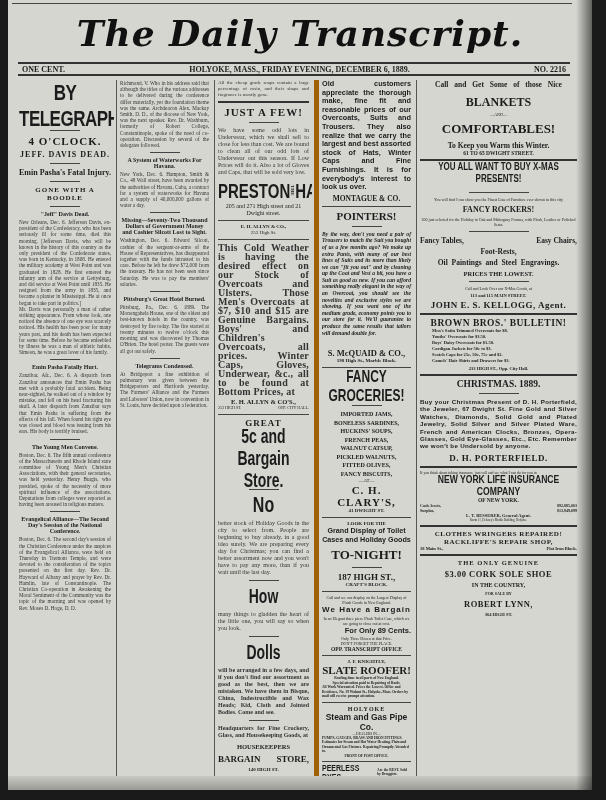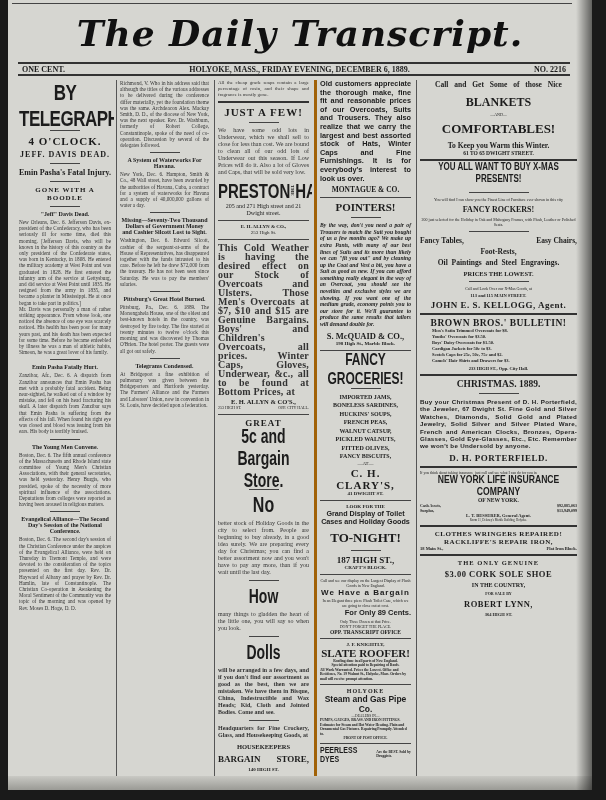--- a/index.html
+++ b/index.html
@@ -7,21 +7,21 @@
   .page { position:absolute; left:8px; top:0; width:584px; height:790px; background:#d6d6d1; }
   .page::after { content:""; position:absolute; right:0; top:0; width:16px; height:100%; background:linear-gradient(to right, rgba(0,0,0,0), rgba(0,0,0,0.55)); }
   .masthead { position:absolute; left:0; top:0; width:584px; height:72px; }
   .topline { position:absolute; left:4px; top:3px; width:560px; border-top:1px solid #444; }
   .title { position:absolute; left:0; width:584px; top:12px; text-align:center; font-family:"DejaVu Serif", serif; font-weight:bold; font-size:36px; letter-spacing:1px; color:#111; font-style:italic; }
   .dateline { position:absolute; left:10px; top:62px; width:552px; height:14px; border-top:2px solid #333; border-bottom:2px solid #333; font-size:8px; font-weight:bold; display:flex; justify-content:space-between; align-items:center; padding:0 4px; box-sizing:border-box; }
   .col { position:absolute; top:80px; bottom:12px; overflow:hidden; box-sizing:border-box; padding:0 3px; }
   .c1 { left:8px; width:98px; }
   .c2 { left:108px; width:96px; border-left:1px solid #555; }
   .c3 { left:206px; width:98px; border-left:1px solid #555; }
-  .c4 { left:306px; width:100px; border-left:3px solid #a16207; }
+  .c4 { left:306px; width:100px; border-left:5px solid #a16207; }
   .c5 { left:408px; width:164px; border-left:1px solid #555; }
   .center { text-align:center; }
   .h1 { font-family:"Liberation Sans", sans-serif; font-weight:bold; font-size:17px; letter-spacing:-0.5px; transform:scaleY(1.3); margin:6px 0 4px; }
   .h2 { font-weight:bold; font-size:12px; letter-spacing:1px; margin:3px 0; }
   .h3 { font-weight:bold; font-size:8px; letter-spacing:1px; margin:3px 0; }
   .sub { font-weight:bold; font-size:6px; margin:4px 0 2px; text-align:center; }
   .rule { width:30px; margin:4px auto; border-top:1px solid #444; }
   .hr { border-top:1px solid #444; margin:3px 0; }
   .hr2 { border-top:2px solid #333; margin:3px 0; }
   .body { font-size:5.2px; line-height:6.2px; text-align:justify; color:#333; }
@@ -148,21 +148,21 @@
   <div class="col c4">
     <div>
       <div class="ad-text" style="font-size:7.3px;line-height:8.6px">Old customers appreciate the thorough make, fine fit and reasonable prices of our Overcoats, Suits and Trousers. They also realize that we carry the largest and best assorted stock of Hats, Winter Caps and Fine Furnishings. It is for everybody's interest to look us over.</div>
       <div class="center bold ser" style="font-size:7.5px;margin-top:2px">MONTAGUE &amp; CO.</div>
     </div>
     <div class="hr"></div>
     <div>
       <div class="center h2" style="font-size:11px;letter-spacing:0">POINTERS!</div>
       <div class="rule"></div>
       <div class="ad-italic" style="font-size:5.6px;line-height:6.6px">By the way, don't you need a pair of Trousers to match the Suit you bought of us a few months ago? We make up extra Pants, with many of our best lines of Suits and its more than likely we can "fit you out" and by cleaning up the Coat and Vest a bit, you have a Suit as good as new. If you can afford something really elegant in the way of an Overcoat, you should see the novelties and exclusive styles we are showing. If you want one of the medium grade, economy points you to our store for it. We'll guarantee to produce the same results that tailors will demand double for.</div>
-      <div class="center bold" style="font-size:8.5px;margin-top:3px">S. McQUAID &amp; CO.,</div>
+      <div class="center bold" style="font-size:8.5px;margin-top:12px">S. McQUAID &amp; CO.,</div>
       <div class="center xs bold">198 High St., Marble Block.</div>
     </div>
     <div class="hr"></div>
     <div>
       <div class="center" style="margin:4px 0"><span class="condensed" style="font-size:12px">FANCY GROCERIES!</span></div>
       <div class="rule"></div>
       <div class="list">
         <div>IMPORTED JAMS,</div>
         <div>BONELESS SARDINES,</div>
         <div>HUCKINS' SOUPS,</div>
@@ -279,21 +279,21 @@
       <div class="flexrow bold" style="font-size:4px">
         <span>Surplus,</span>
         <span>$13,949,099</span>
       </div>
       <div class="center bold" style="font-size:4.5px">L. T. BESSERER, General Agent.</div>
       <div class="center" style="font-size:3px">Room 11, Delaney's Marble Building, Holyoke.</div>
     </div>
     <div class="hr2"></div>
     <div>
       <div class="center bold" style="font-size:7px;letter-spacing:0.5px">CLOTHES WRINGERS REPAIRED!</div>
-      <div class="center bold" style="font-size:7px;letter-spacing:0.5px">RACKLIFFE'S REPAIR IRON,</div>
+      <div class="center bold" style="font-size:7px;letter-spacing:0.5px">RACKLIFFE'S REPAIR SHOP,</div>
       <div class="flexrow bold" style="font-size:4.5px">
         <span>18 Main St.,</span>
         <span>Flat Iron Block.</span>
       </div>
     </div>
     <div class="hr2"></div>
     <div>
       <div class="center bold" style="font-size:6.5px;letter-spacing:1px;margin-top:3px">THE ONLY GENUINE</div>
       <div class="center bold" style="font-size:8.5px;letter-spacing:0.5px;margin:3px 0">$3.00 CORK SOLE SHOE</div>
       <div class="center bold" style="font-size:6px;margin:3px 0">IN THE COUNTRY,</div>

